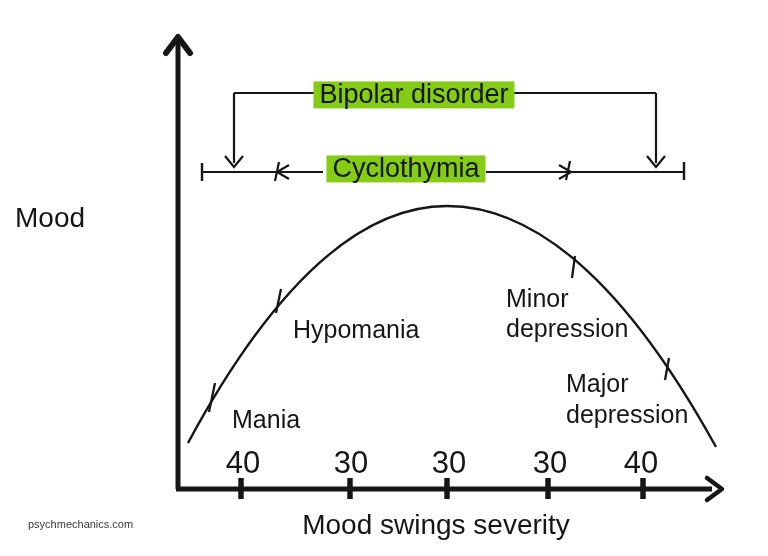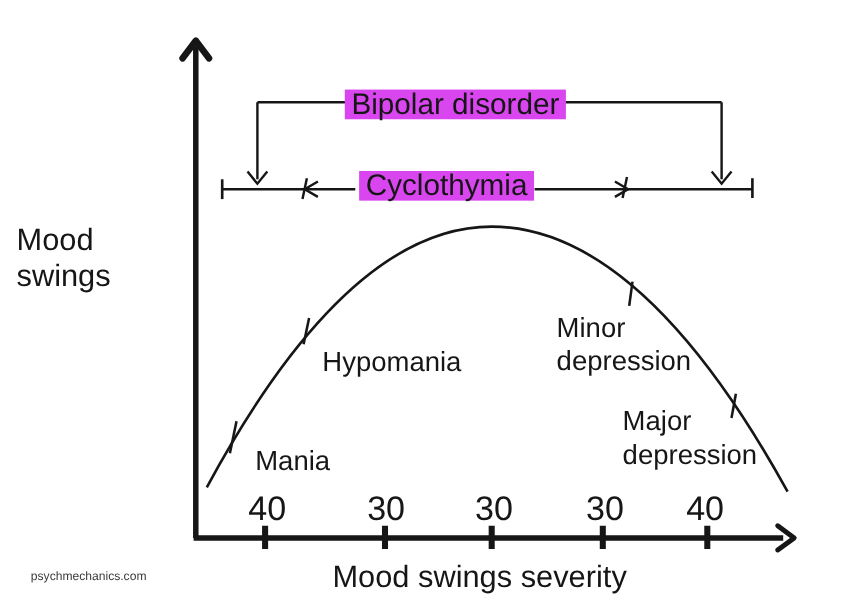--- a/index.html
+++ b/index.html
@@ -3,21 +3,21 @@
 <meta charset="utf-8">
 <style>
   html,body{margin:0;padding:0;background:#fff;}
   .canvas{
     position:relative;width:768px;height:556px;background:#ffffff;
     font-family:"Liberation Sans",sans-serif;color:#161616;overflow:hidden;
   }
   .canvas svg{position:absolute;left:0;top:0;}
   .label{position:absolute;white-space:nowrap;line-height:1;color:#161616;}
   .ylab{left:15px;top:201px;font-size:28px;line-height:33px;}
-  .bracket-label{font-size:27px;transform:translate(-50%,-54%);background:#d946ef;padding:0 6px;}
+  .bracket-label{font-size:27px;transform:translate(-50%,-54%);background:#84cc16;padding:0 6px;}
   .bipolar{left:414px;top:96px;}
   .cyclo{left:406px;top:170px;}
   .curve-label{font-size:25px;}
   .mania{left:232px;top:407px;}
   .hypomania{left:293px;top:317px;}
   .minor{left:506px;top:283px;line-height:30px;}
   .major{left:566px;top:368px;line-height:31px;}
   .ticknum{font-size:31px;top:447px;transform:translateX(-50%);}
   .t1{left:243px;} .t2{left:351px;} .t3{left:449px;} .t4{left:550px;} .t5{left:641px;}
   .xlab{left:436px;top:511px;font-size:28px;transform:translateX(-50%);}
@@ -66,21 +66,20 @@
         <path d="M486 172 H684" stroke-width="2.2"></path>
         <path d="M559 165 L571 172 L559 179" stroke-width="2.2"></path>
         <path d="M570 161 L566 180" stroke-width="2.2"></path>
         <path d="M684 162 V180" stroke-width="2.4"></path>
       </g>
     </g>
   </svg>
 
   <div class="label ylab">
     <div>Mood</div>
-    <div>swings</div>
   </div>
 
   <div class="label bracket-label bipolar">Bipolar disorder</div>
   <div class="label bracket-label cyclo">Cyclothymia</div>
 
   <div class="label curve-label mania">Mania</div>
   <div class="label curve-label hypomania">Hypomania</div>
   <div class="label curve-label minor">
     <div>Minor</div>
     <div>depression</div>

